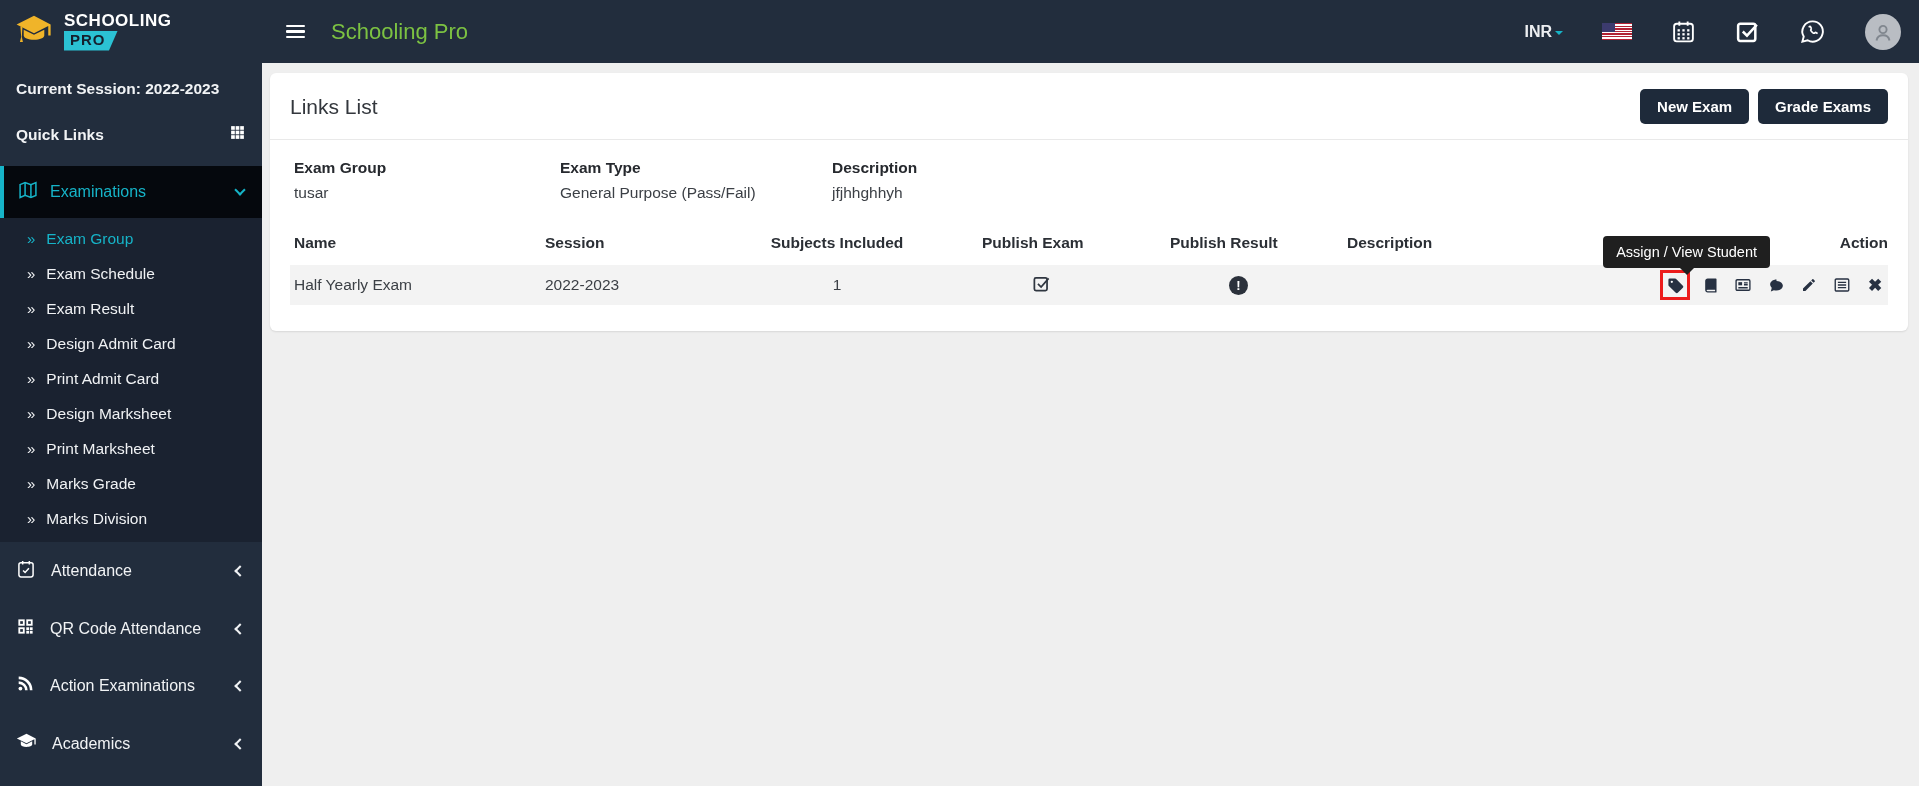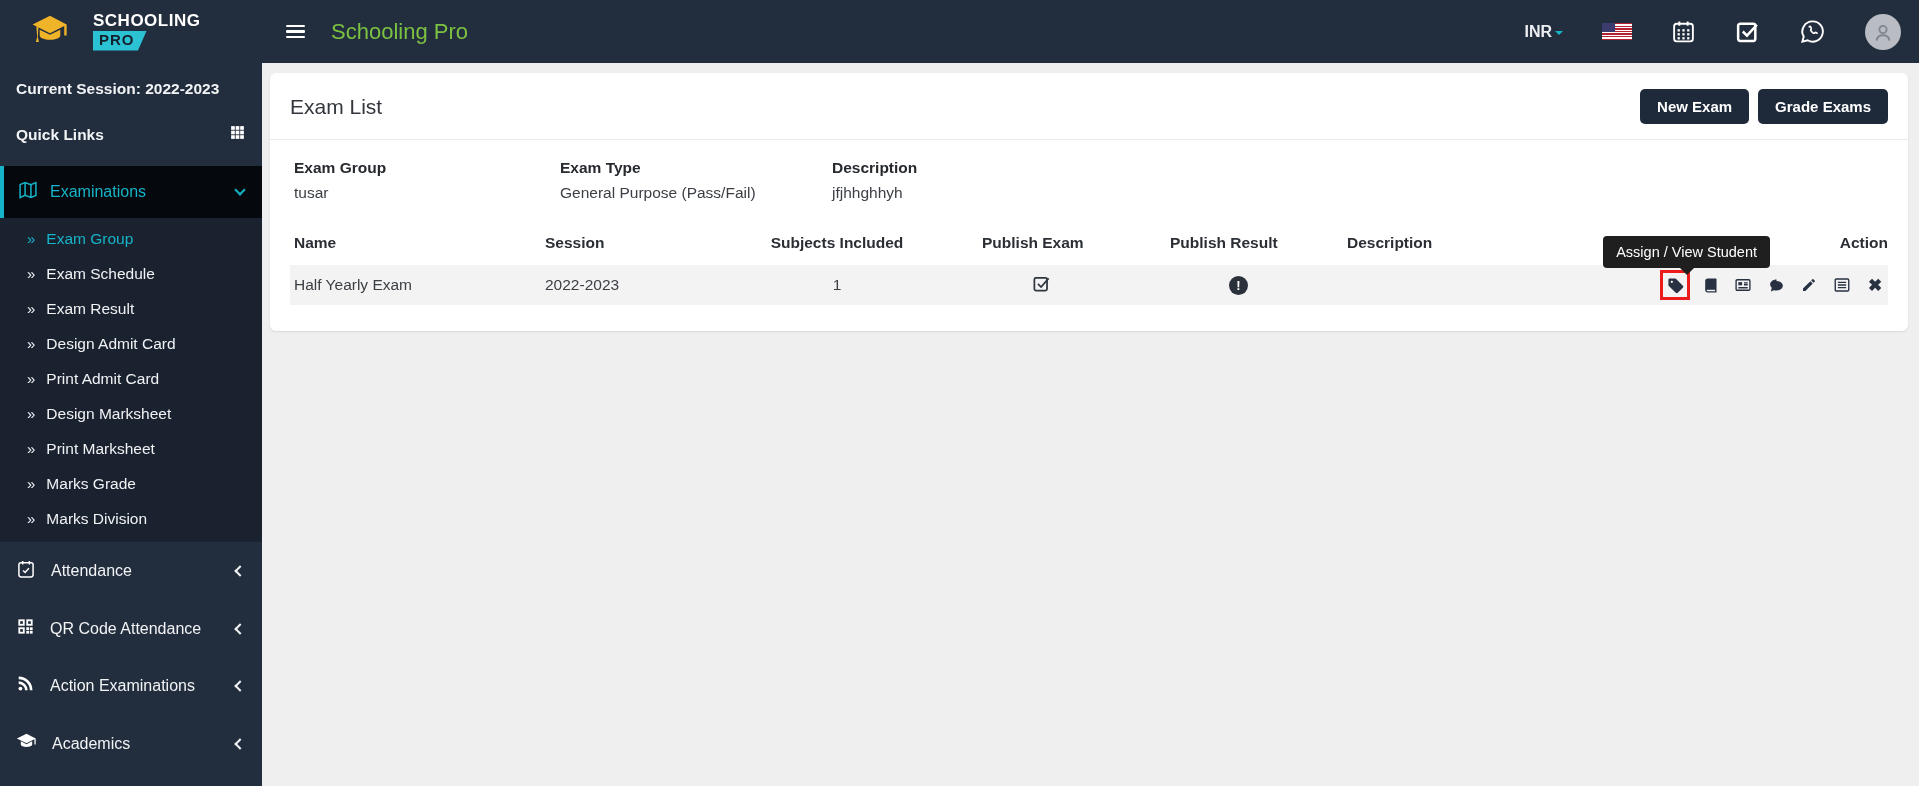--- a/index.html
+++ b/index.html
@@ -2,21 +2,21 @@
 <html><head>
 <meta charset="utf-8">
 <style>
   * { box-sizing: border-box; margin: 0; padding: 0; }
   html,body { width:1919px; height:786px; overflow:hidden; }
   body { font-family:"Liberation Sans", sans-serif; background:#efefef; }
   .app { display:flex; flex-direction:column; width:1919px; height:786px; }
 
   
   .navbar { height:63px; background:#222d3d; display:flex; align-items:center; flex-shrink:0; }
-  .logo-sec { width:262px; flex-shrink:0; display:flex; align-items:center; gap:21px; padding-left:28px; }
+  .logo-sec { width:262px; flex-shrink:0; display:flex; align-items:center; gap:8px; padding-left:12px; }
   .logo-cap { flex-shrink:0; }
   .logo-text { display:flex; flex-direction:column; line-height:1.1; }
   .logo-l1 { color:#fff; font-weight:bold; font-size:17px; letter-spacing:.5px; }
   .logo-l2 { background:#2bc2d4; color:#15202e; font-weight:bold; font-size:15px; padding:1px 12px 2px 6px;
              clip-path:polygon(0 0,100% 0,84% 100%,0 100%); width:fit-content; letter-spacing:1px; }
   .hamburger { margin-left:24px; cursor:pointer; }
   .hamburger .bar { width:19px; height:2.6px; background:#fff; margin:3px 0; border-radius:1px; }
   .app-title { color:#7cc242; font-size:22px; font-weight:normal; margin-left:26px; }
   .nav-spacer { flex:1; }
   .search-wrap { position:relative; width:268px; height:34px; margin-right:32px; }
@@ -286,21 +286,21 @@
             </svg>
         </span>
         <span class="lbl">Academics</span>
         <span class="chev left"></span>
       </div>
     </div>
 
     <div class="main">
       <div class="card">
         <div class="card-header">
-          <div class="page-title">Exam List</div>
+          <div class="page-title">Links List</div>
           <div class="hdr-btns">
             <button class="btn-dark">New Exam</button>
             <button class="btn-dark">Grade Exams</button>
           </div>
         </div>
         <div class="card-divider"></div>
 
         <div class="info-row">
           <div class="info-col1">
             <div class="info-label">Exam Group</div>

